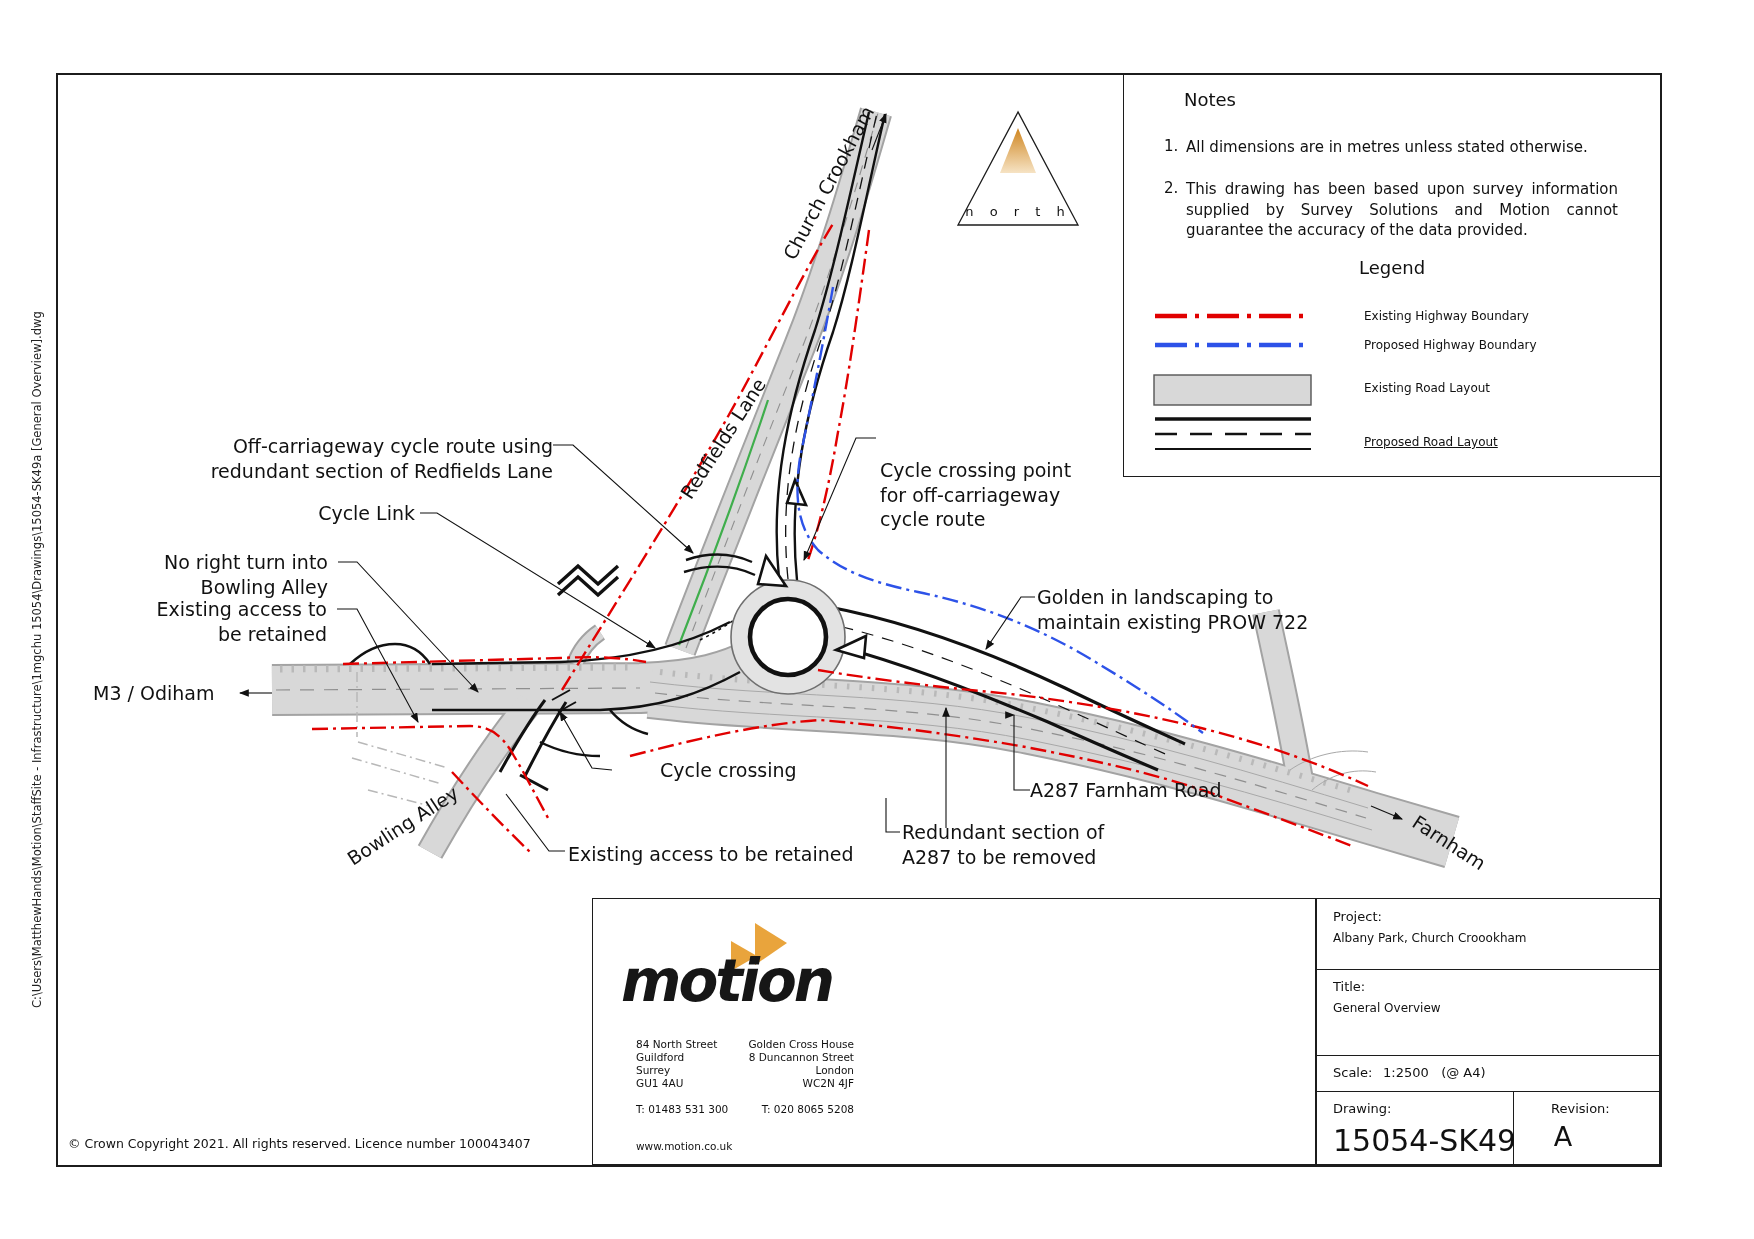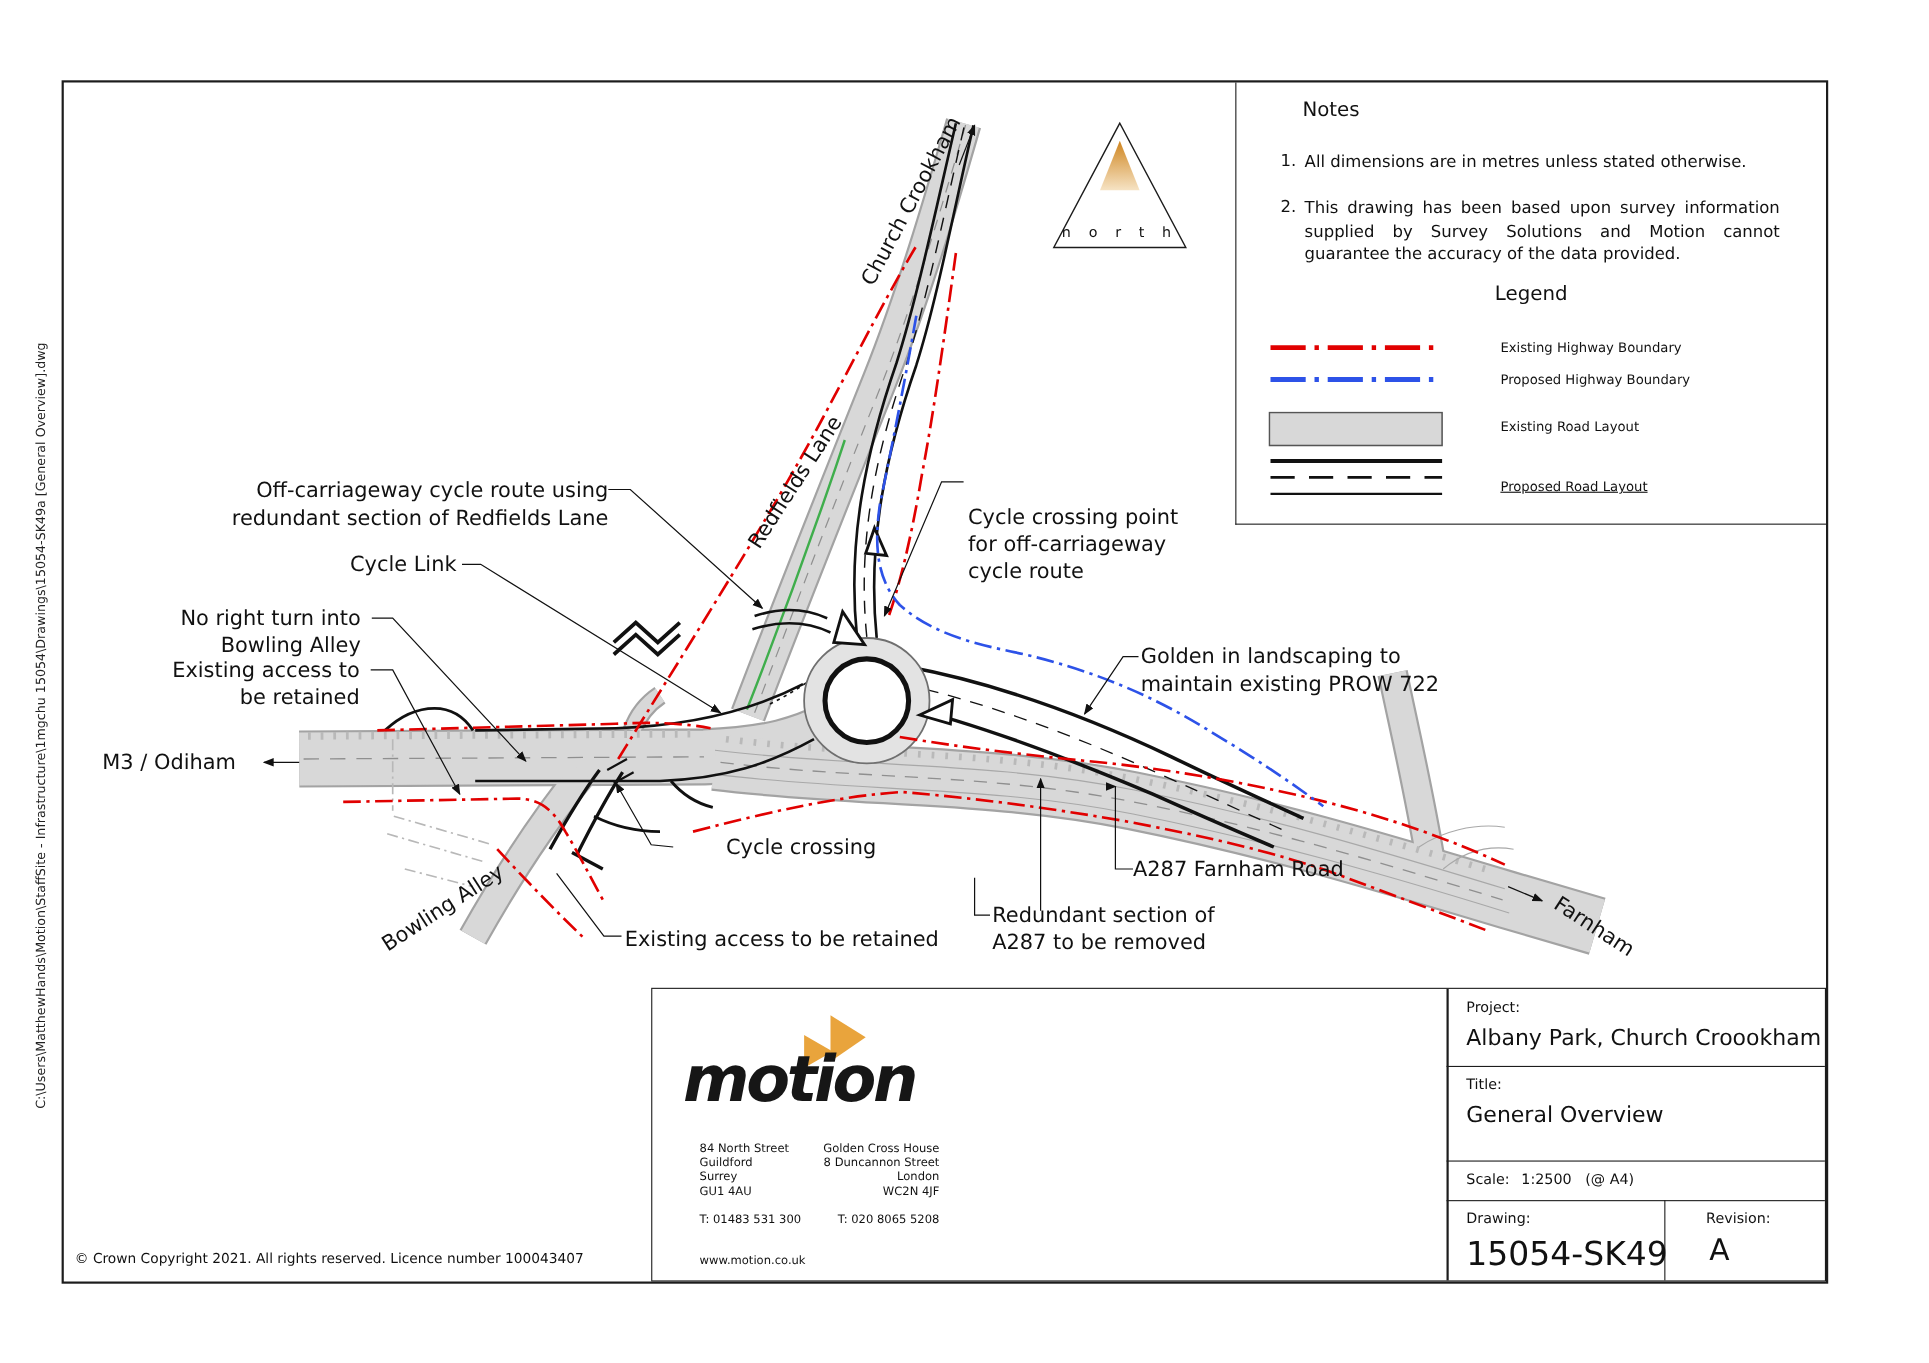--- a/index.html
+++ b/index.html
@@ -16,21 +16,21 @@
   .justify{text-align:justify;}
   .legend-label{font-size:12px;white-space:nowrap;margin-left:25px;}
   
   .mlab{font-size:19px;line-height:24.5px;white-space:nowrap;}
   .r{text-align:right;}
   .rot{transform-origin:center center;}
   
   #titleblock{left:592px;top:898px;width:1066px;height:265px;border:1.8px solid #1c1c1c;}
   .tb-line{background:#1c1c1c;position:absolute;}
   .tb-small{font-size:13px;}
-  .tb-big{font-size:20px;white-space:nowrap;}
+  .tb-big{font-size:12px;white-space:nowrap;}
   .addr{font-size:10.5px;line-height:13px;}
   #logo-text{font-size:58px;font-weight:800;font-style:italic;letter-spacing:-3px;color:#161616;}
   #drawing-no{font-size:30px;}
   #revision-val{font-size:27px;}
   
   #copyright{left:68px;top:1136px;font-size:12.5px;}
   #filepath{left:30px;top:1008px;transform:rotate(-90deg);transform-origin:0 0;font-size:11.5px;white-space:nowrap;color:#222;}
   
   #north-label{left:962px;top:204px;width:112px;text-align:center;font-size:13px;letter-spacing:6px;}
 </style>

